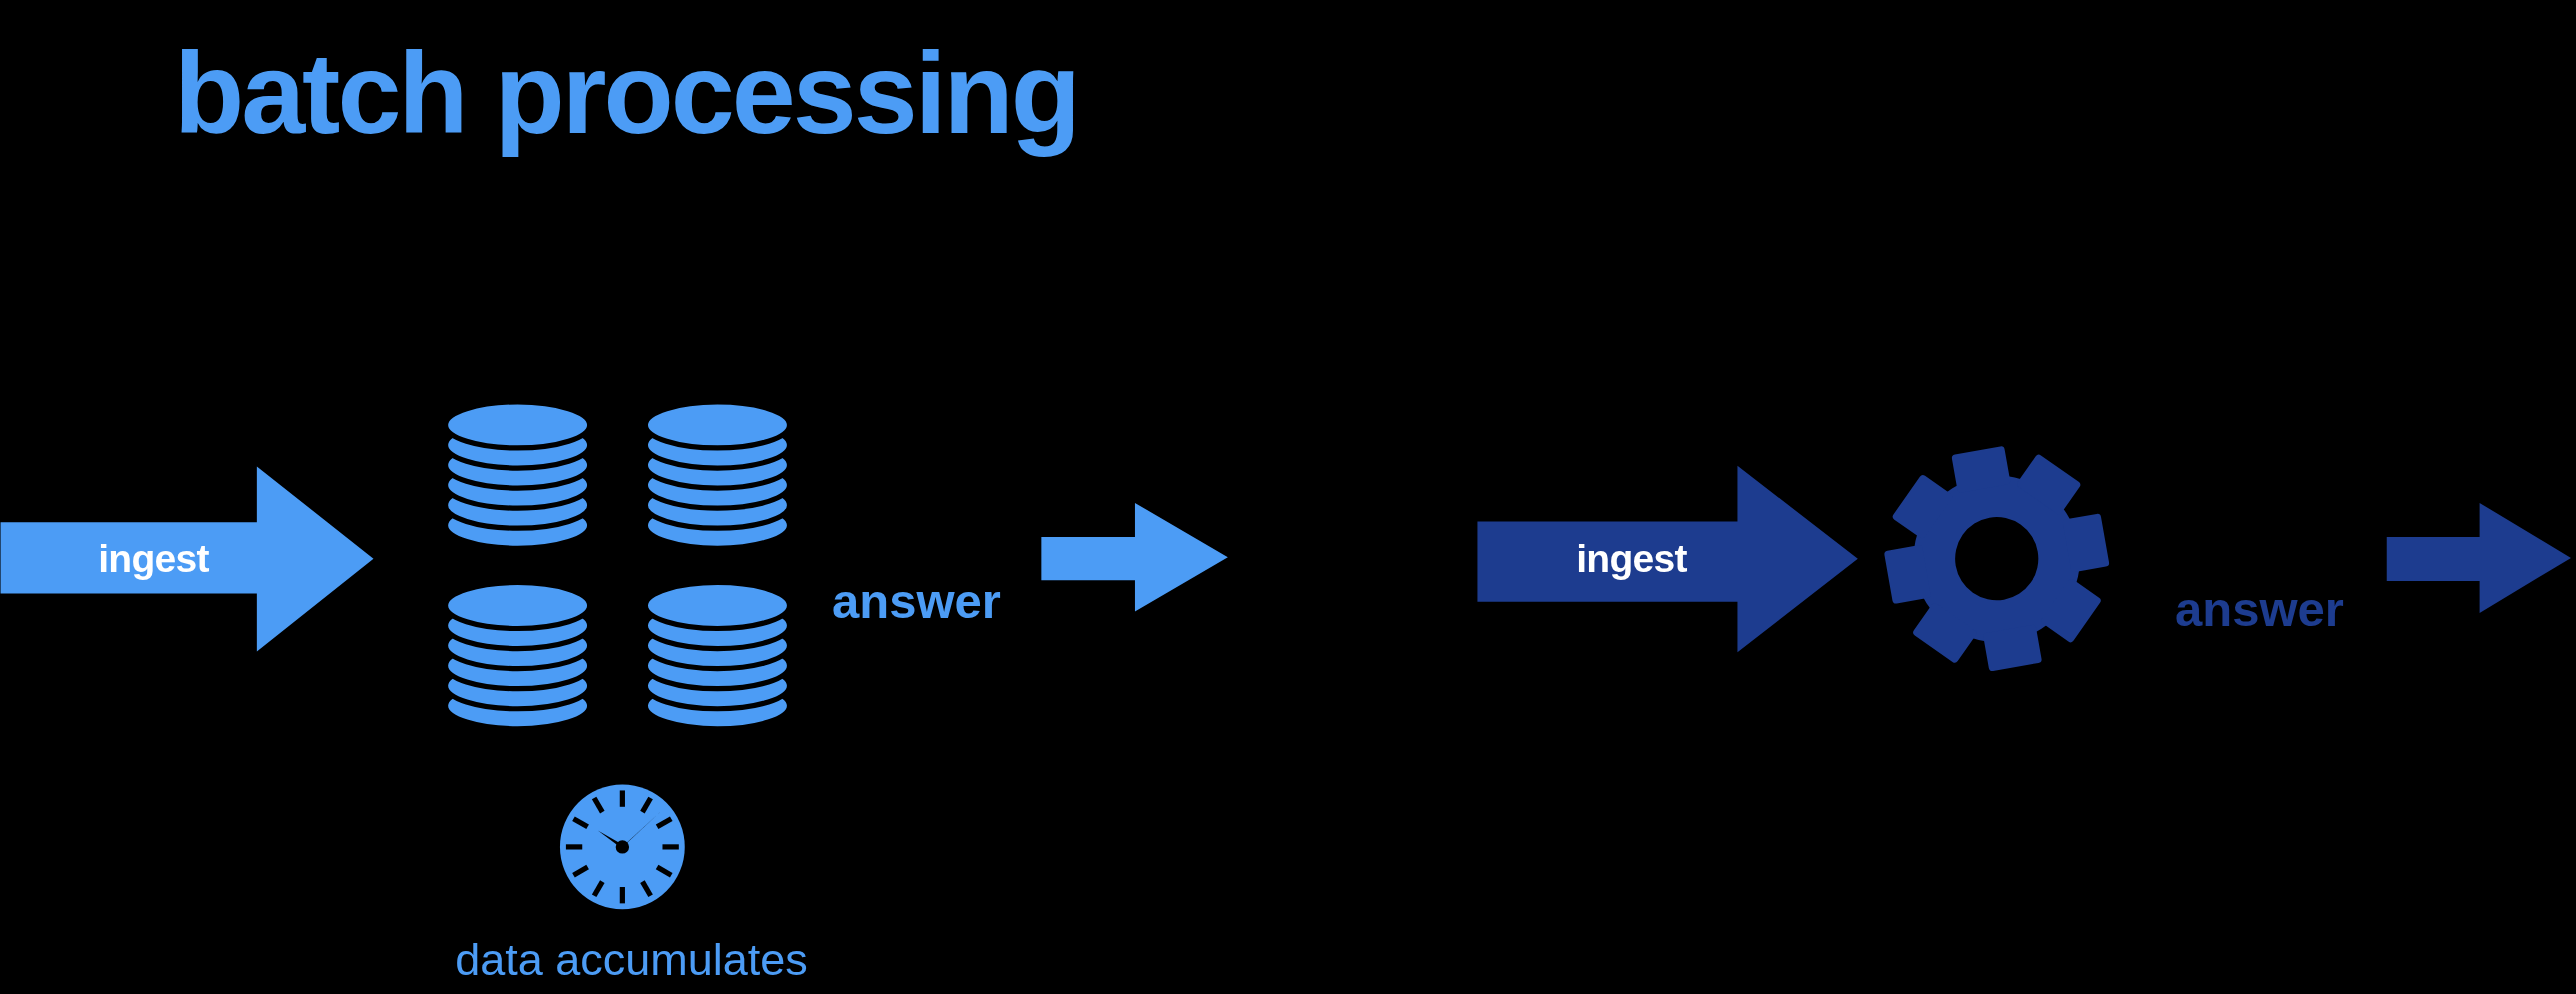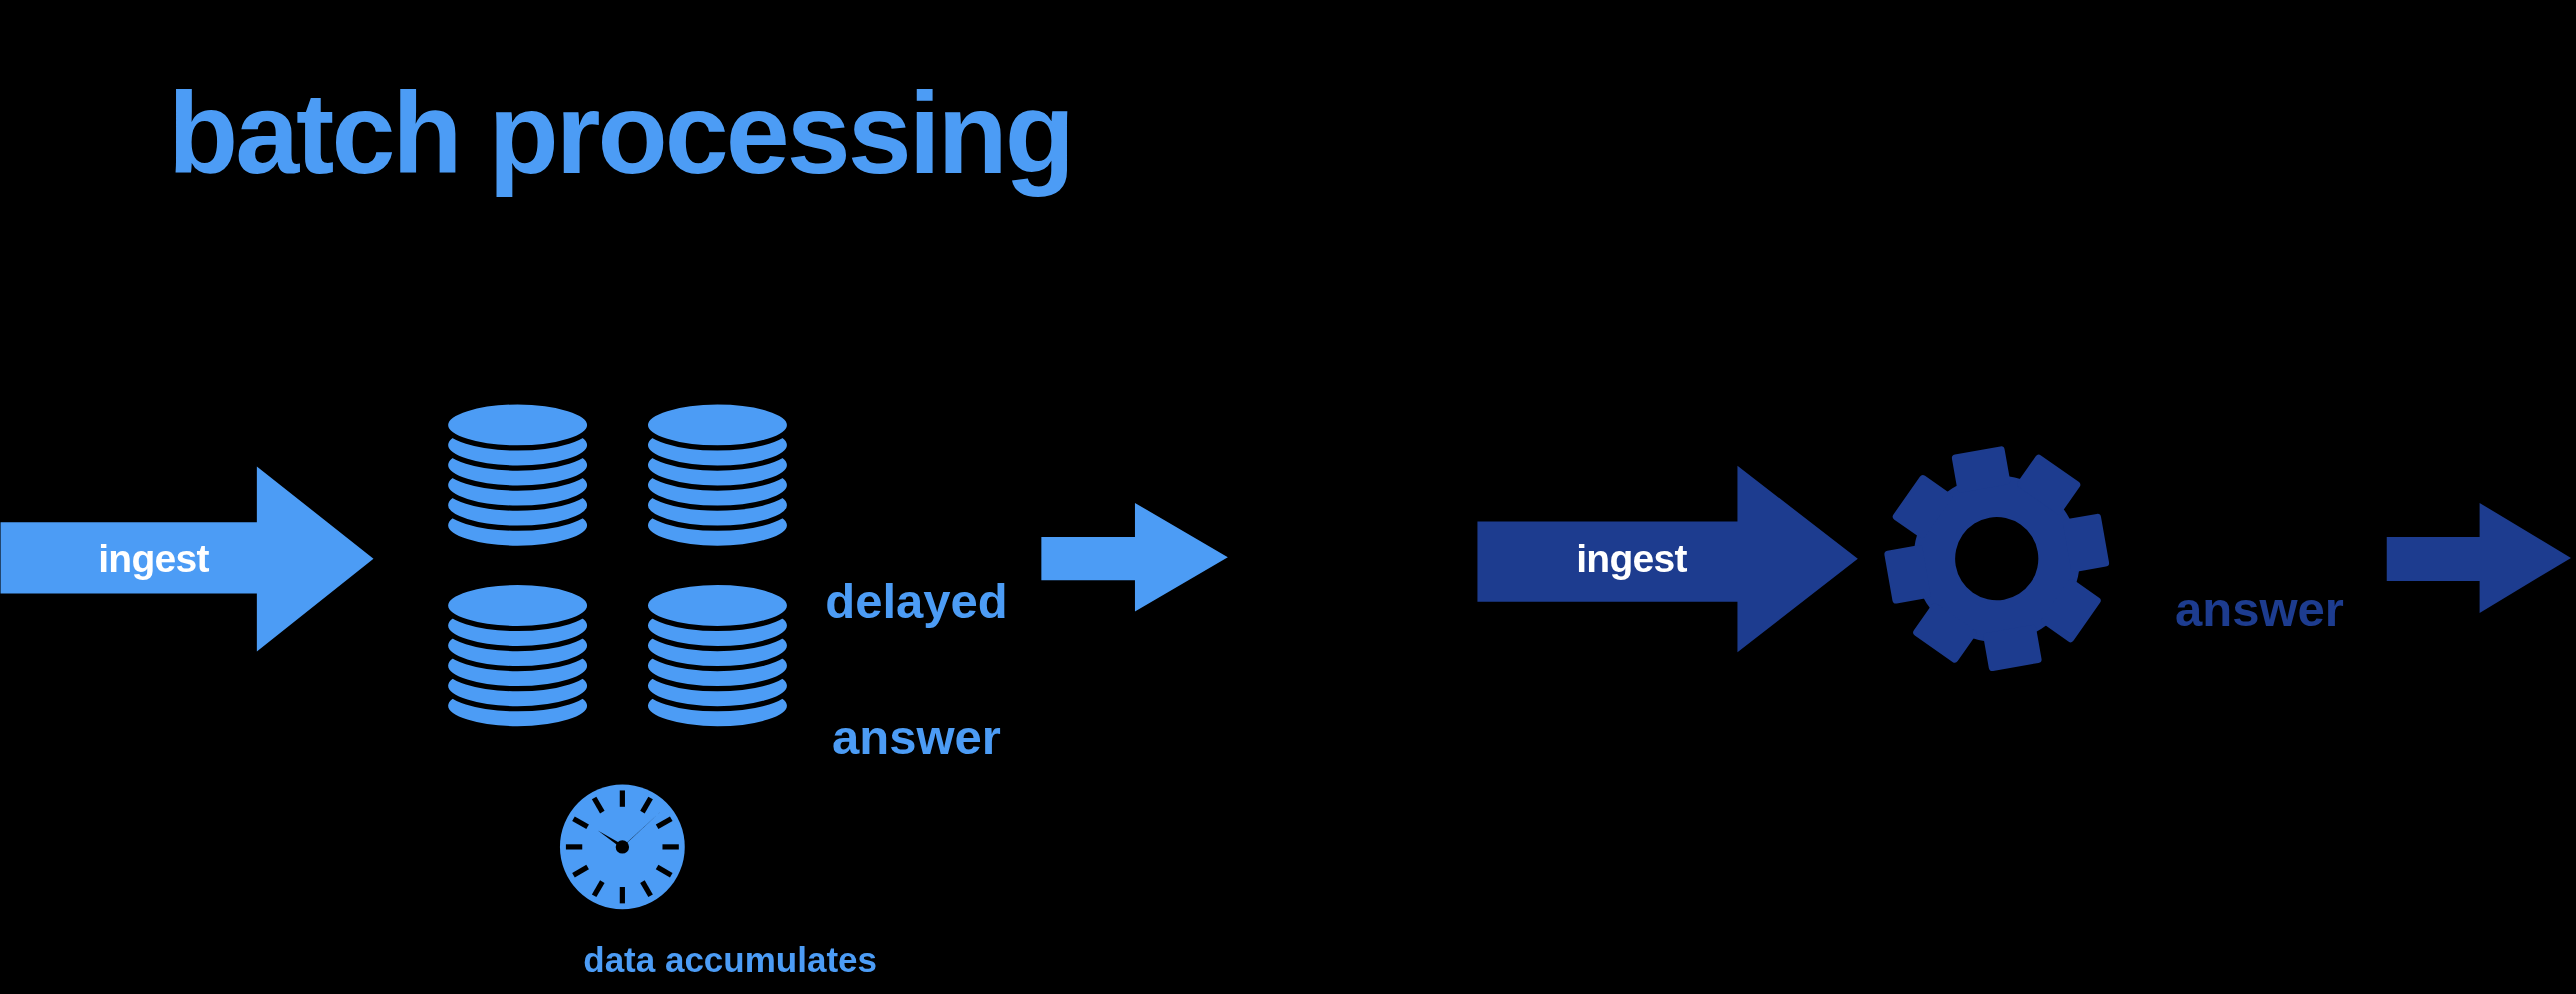--- a/index.html
+++ b/index.html
@@ -23,22 +23,22 @@
   .title.light{color:var(--light-blue);}
   .title.dark{color:var(--dark-blue);}
   .label{font-size:49px;line-height:68px;}
   .label.light{color:var(--light-blue);}
   .label.dark{color:var(--dark-blue);}
   .arrow-text{
     position:absolute;font-size:39px;font-weight:700;color:var(--arrow-label);
     line-height:56px;text-align:center;letter-spacing:-0.7px;
   }
   .caption{
-    position:absolute;font-size:35px;font-weight:700;color:var(--light-blue);
-    text-align:right;line-height:58px;
+    position:absolute;font-size:45px;font-weight:400;color:var(--light-blue);
+    text-align:center;line-height:58px;
   }
 </style>
 </head>
 <body>
 
 <div class="canvas">
 
   <svg class="layer" xmlns="http://www.w3.org/2000/svg" viewBox="0 0 3466 1338">
 
     <g>
@@ -128,27 +128,26 @@
         <rect x="-36" y="-148" width="72" height="52" rx="5" transform="rotate(315)"></rect>
       </g>
       <circle class="fill-bg" r="56"></circle>
     </g>
 
     <g>
       <polygon class="fill-dark" points="3212,723 3337,723 3337,677 3460,751 3337,825 3337,782 3212,782"></polygon>
     </g>
   </svg>
 
-  <div class="txt title light" style="left:70px;width:1100px;margin-top:40px;">batch processing</div>
+  <div class="txt title light" style="left:76px;width:1100px;">batch processing</div>
 
 
   <div class="arrow-text" style="left:42px;top:531px;width:223px;">ingest</div>
 
   <div class="txt label light" style="left:805px;top:499px;width:223px;">
-    <div>delayed</div>
     <div>answer</div>
   </div>
 
   <div class="caption" style="left:386px;top:931px;width:491px;">data accumulates</div>
 
   <div class="arrow-text" style="left:1520px;top:531px;width:223px;">ingest</div>
 
   <div class="txt label dark" style="left:2148px;top:498px;width:223px;line-height:74px;">
     <div>answer</div>
   </div>

